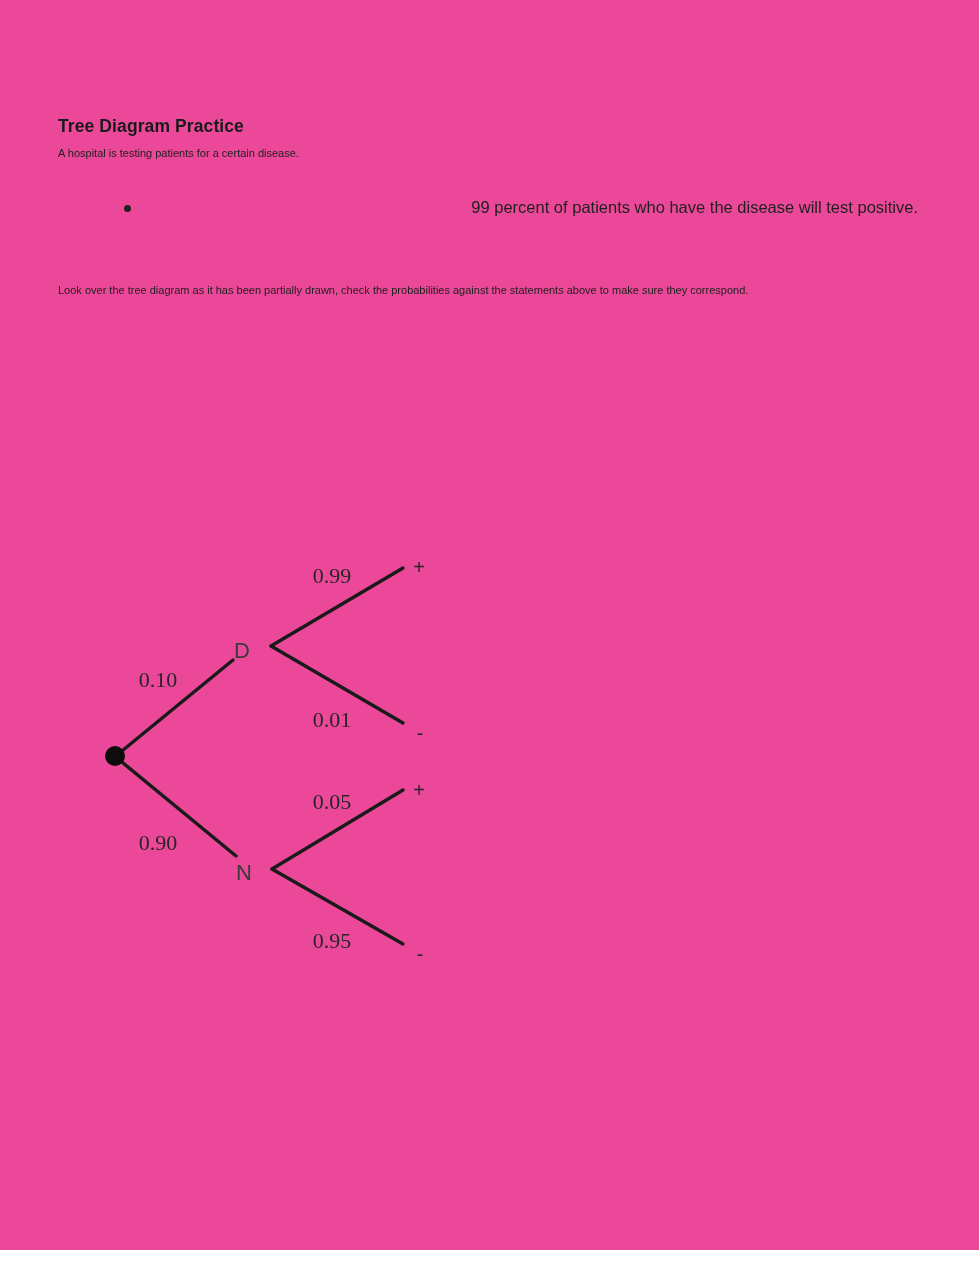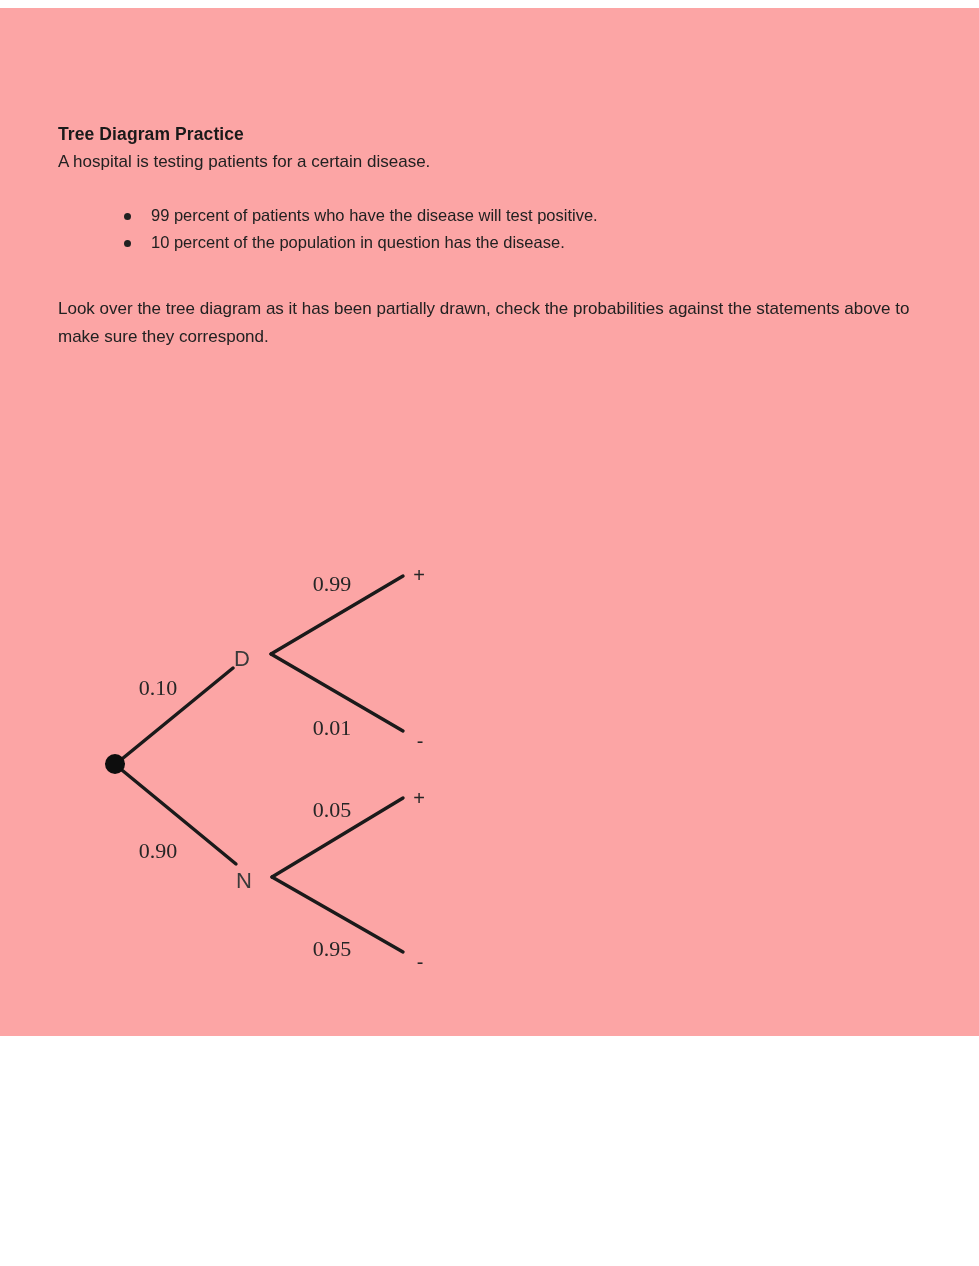--- a/index.html
+++ b/index.html
@@ -10,72 +10,73 @@
   body {
     width: 979px;
     height: 1266px;
     position: relative;
     font-family: "Liberation Sans", sans-serif;
     color: #202124;
     overflow: hidden;
   }
   .page {
     position: absolute;
-    left: 0; top: 8px;
+    left: 0; top: 0;
     width: 979px;
-    height: 1028px;
-    background: #fca5a5;
+    height: 1250px;
+    background: #ec4899;
   }
   .doc-body {
     position: absolute;
     left: 58px;
     top: 112px;
     width: 860px;
   }
   .doc-title {
     font-size: 17.5px;
     font-weight: bold;
     line-height: 28px;
     color: #1a1a1a;
     letter-spacing: 0.1px;
     margin: 0 0 0 0;
   }
   .para {
-    font-size: 17px;
+    font-size: 11px;
     line-height: 27.8px;
     color: #212121;
     margin: 0;
   }
   .para-block {
     margin-top: 0px;
   }
   .bullets {
     margin: 26px 0 0 0;
     padding: 0 0 0 66px;
     list-style: none;
   }
   .bullets li {
     font-size: 16.5px;
     line-height: 27.6px;
     color: #212121;
     position: relative;
     padding-left: 27px;
     margin: 0;
+    text-align: right;
   }
   .bullets li .bullet-dot {
     position: absolute;
     left: 0;
     top: 11px;
     width: 7px;
     height: 7px;
     border-radius: 50%;
     background: #212121;
   }
   .closing {
-    margin-top: 38px;
+    margin-top: 56px;
   }
   .tree-wrap {
     position: absolute;
     left: 58px;
     top: 520px;
     width: 420px;
     height: 470px;
   }
   .tree-svg {
     display: block;
@@ -111,24 +112,20 @@
     <h1 class="doc-title">Tree Diagram Practice</h1>
 
     <div class="para-block">
       <p class="para">A hospital is testing patients for a certain disease.</p>
     </div>
 
     <ul class="bullets">
       <li>
         <span class="bullet-dot"></span>
         <span>99 percent of patients who have the disease will test positive.</span>
-      </li>
-      <li>
-        <span class="bullet-dot"></span>
-        <span>10 percent of the population in question has the disease.</span>
       </li>
     </ul>
 
     <p class="para closing">Look over the tree diagram as it has been partially drawn, check the probabilities against the statements above to make sure they correspond.</p>
 
   </div>
 
   <div class="tree-wrap">
     <svg class="tree-svg" width="420" height="470" viewBox="0 0 420 470">
 

